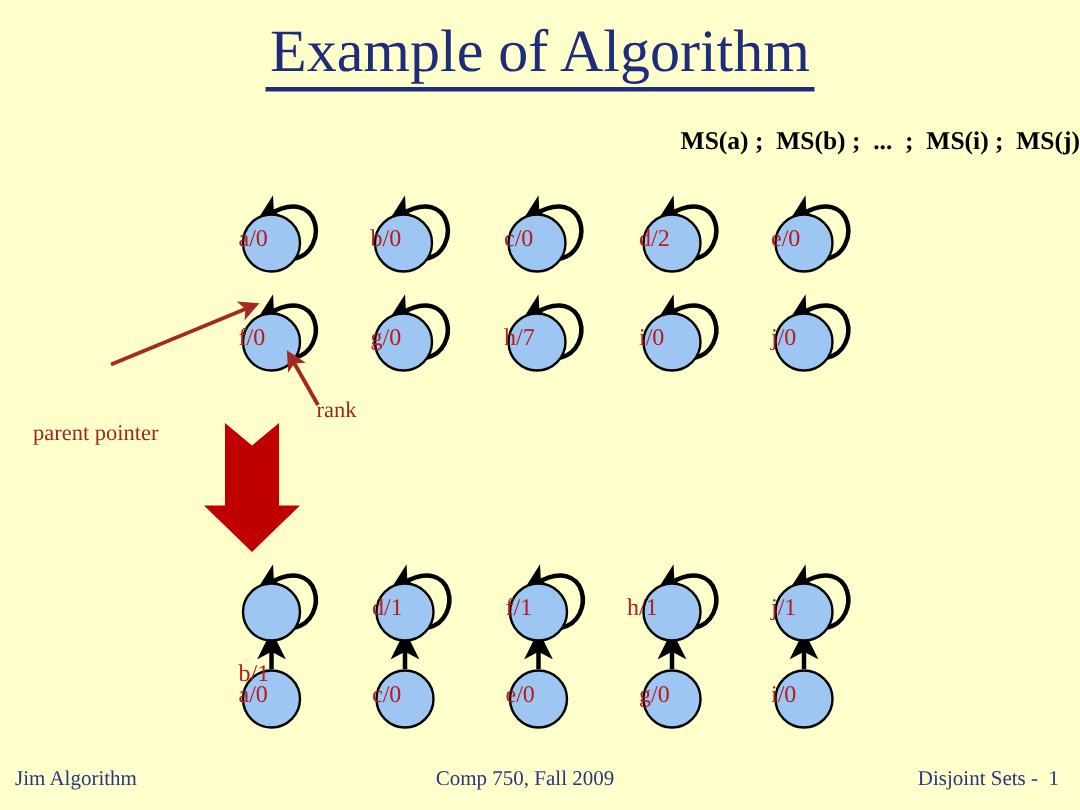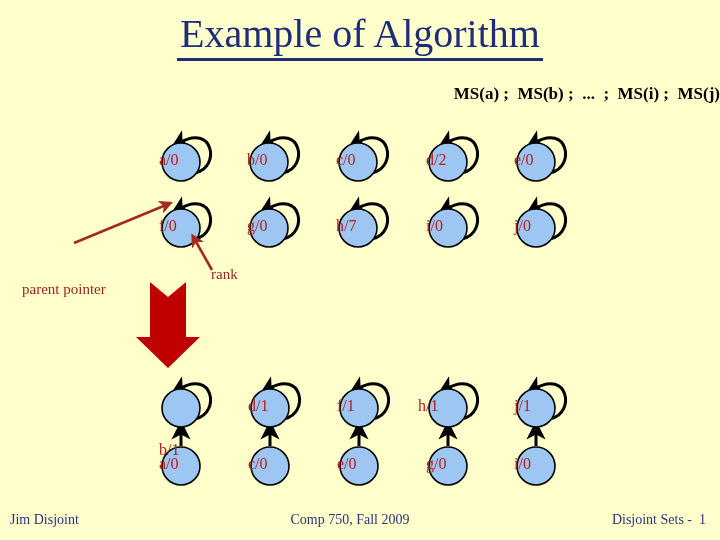--- a/index.html
+++ b/index.html
@@ -202,17 +202,17 @@
       <div class="node-label" style="left: 359px; top: 466px;">e/0</div>
       <div class="node-label" style="left: 440px; top: 408px;">h/1</div>
       <div class="node-label" style="left: 448px; top: 466px;">g/0</div>
       <div class="node-label" style="left: 536px; top: 408px;">j/1</div>
       <div class="node-label" style="left: 536px; top: 466px;">i/0</div>
     </div>
 
   <div class="annot" id="annot-parent">parent pointer</div>
   <div class="annot" id="annot-rank">rank</div>
 
-  <div class="footer" id="footer-left">Jim Disjoint</div>
+  <div class="footer" id="footer-left">Jim Algorithm</div>
   <div class="footer" id="footer-center">Comp 750, Fall 2009</div>
   <div class="footer" id="footer-right">Disjoint Sets -  1</div>
 
 </div>
 
 </body></html>

